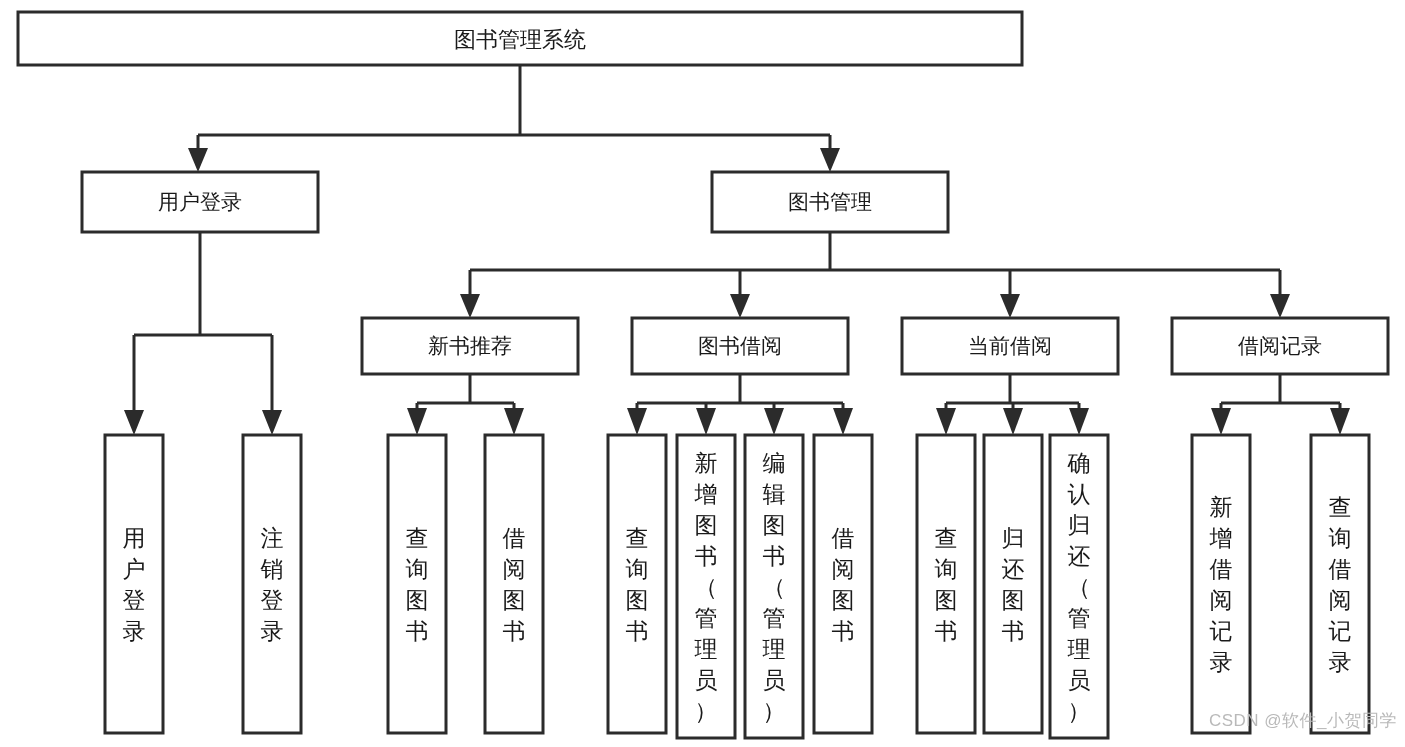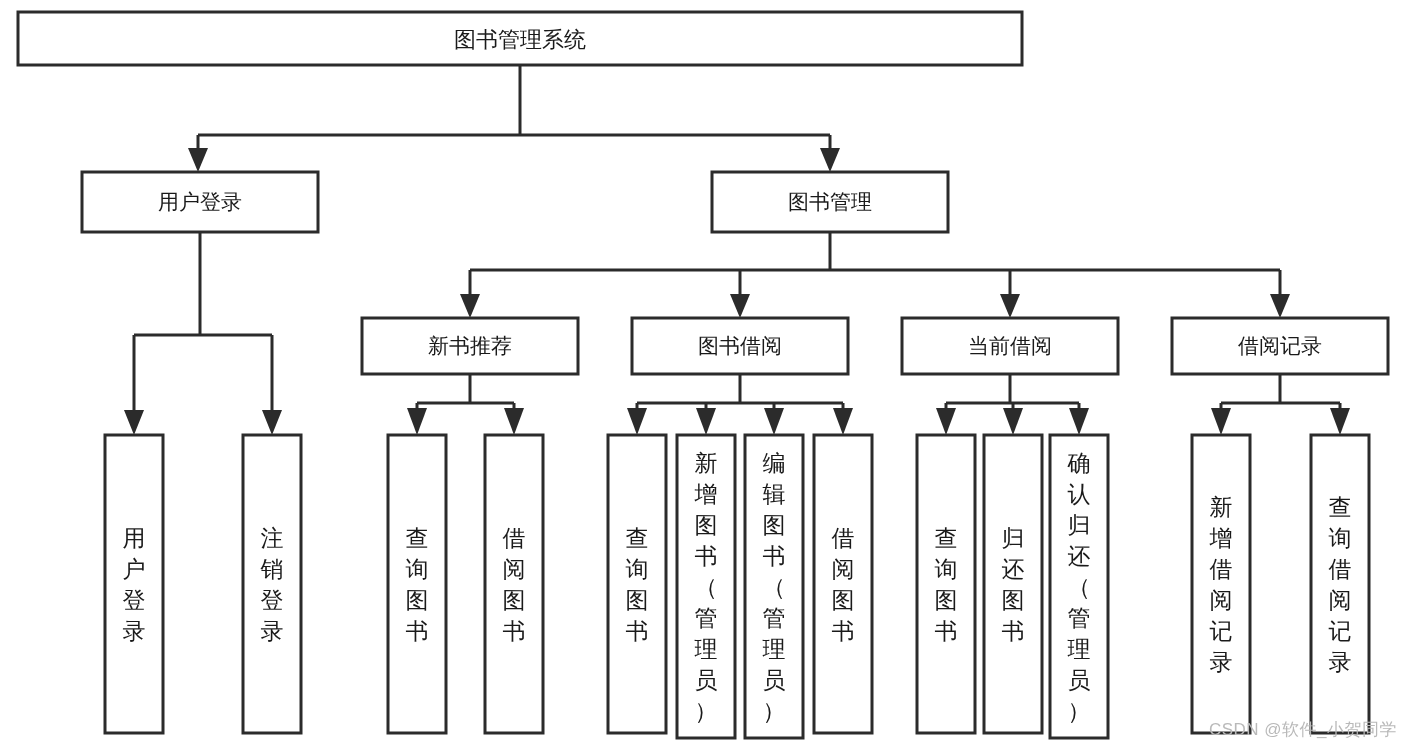--- a/index.html
+++ b/index.html
@@ -17,21 +17,21 @@
     font-family:"Liberation Sans","DejaVu Sans",sans-serif;
     fill:#1a1a1a;font-size:21px;text-anchor:middle;
     dominant-baseline:middle;
   }
   .node-label-root{font-size:22px;}
   .vlabel{
     font-family:"Liberation Sans","DejaVu Sans",sans-serif;
     fill:#1a1a1a;font-size:23px;text-anchor:middle;
   }
   .watermark{
-    position:absolute;right:8px;bottom:6px;
+    position:absolute;right:8px;bottom:15px;
     font-family:"Liberation Sans","DejaVu Sans",sans-serif;
     font-size:17px;color:#b9b9b9;white-space:nowrap;
     letter-spacing:0.5px;
     margin-top:48px;
   }
 </style>
 </head>
 <body>
 
 <div id="diagram-root">

